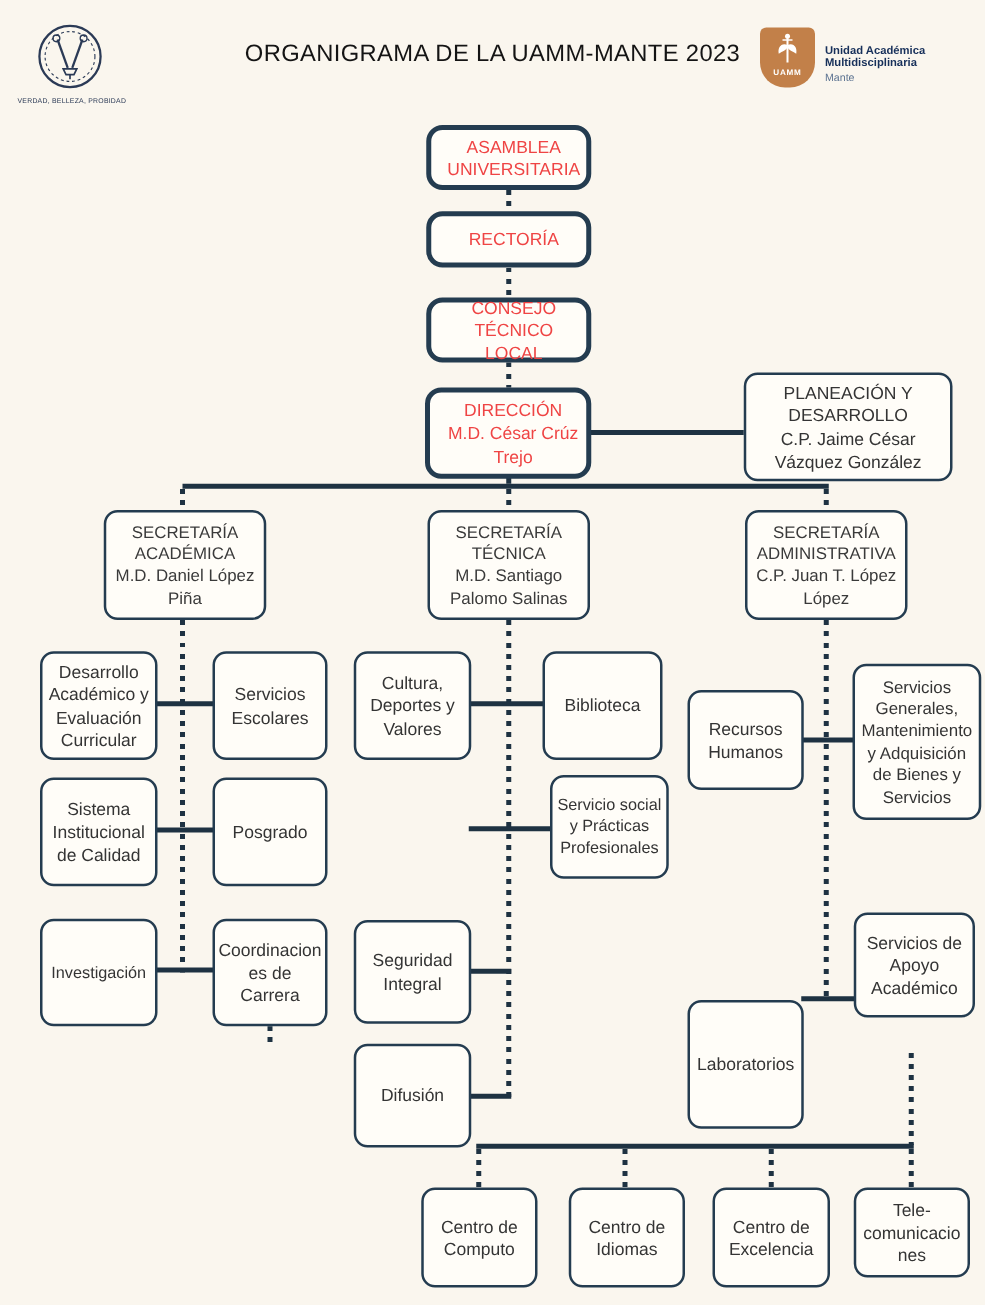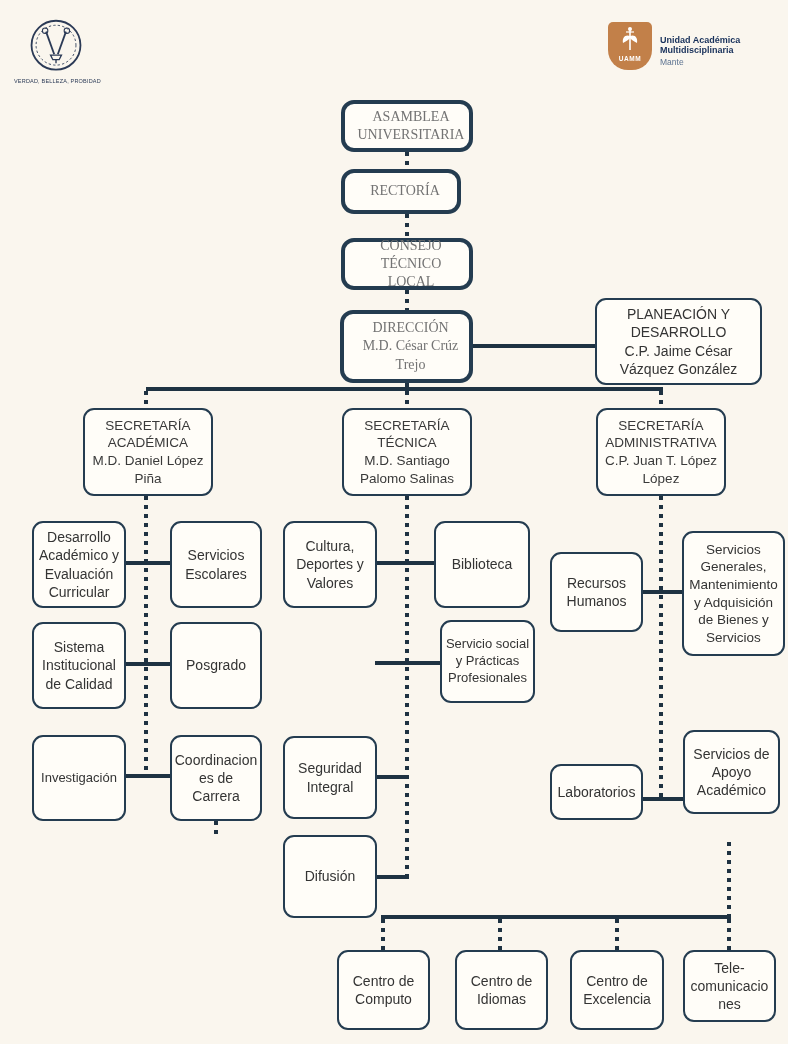--- a/index.html
+++ b/index.html
@@ -32,22 +32,22 @@
   .uammtxt .l1{font-size:9px;font-weight:700;color:#17305a;line-height:1.15;}
   .uammtxt .l2{font-size:8.5px;color:#5c7391;margin-top:1px;}
   
   .node{
     position:absolute;box-sizing:border-box;
     background:#fffdf8;border:2px solid #243c50;border-radius:11px;
     display:flex;align-items:center;justify-content:center;
     text-align:center;white-space:pre-line;overflow-wrap:break-word;
     font-size:14px;line-height:1.3;color:#343434;padding:2px 3px;
   }
-  .node.thick{border-width:4px;border-radius:13px;font-family:Liberation Serif, serif;
-    color:#737373;font-size:14px;padding-left:11px;}
+  .node.thick{border-width:4px;border-radius:13px;font-family:Liberation Sans, sans-serif;
+    color:#ef4444;font-size:14px;padding-left:11px;}
   .node.sec{font-size:13.5px;color:#3a3a3a;}
   .node.small{font-size:13px;}
   .node.tiny{font-size:13.5px;}
   
   .hl{position:absolute;height:4px;background:#1e3242;}
   .vd{position:absolute;width:4px;
       background:repeating-linear-gradient(to bottom,#1e3242 0 4px,transparent 4px 9px);}
   .vs{position:absolute;width:4px;background:#1e3242;}
 </style>
 </head>
@@ -63,20 +63,21 @@
       <line x1="43" y1="15" x2="34" y2="40" stroke="#2b3a56" stroke-width="2"></line>
       <circle cx="20" cy="14" r="3" fill="none" stroke="#2b3a56" stroke-width="1.2"></circle>
       <circle cx="44" cy="14" r="3" fill="none" stroke="#2b3a56" stroke-width="1.2"></circle>
       <path d="M26 41 h12 l-2.5 5 h-7 z" fill="none" stroke="#2b3a56" stroke-width="1.5"></path>
       <line x1="32" y1="46" x2="32" y2="50" stroke="#2b3a56" stroke-width="1.5"></line>
     </svg>
     <div class="motto">VERDAD, BELLEZA, PROBIDAD</div>
   </div>
 
 
+  <div class="title">ORGANIGRAMA DE LA UAMM-MANTE 2023</div>
 
   <div class="uamm">
     <div class="shield">
       <svg width="24" height="28" viewBox="0 0 24 28">
         <line x1="12" y1="4" x2="12" y2="24" stroke="#fff" stroke-width="1.6"></line>
         <circle cx="12" cy="3" r="2" fill="#fff"></circle>
         <path d="M12 10 C7 8 4 12 5 17 C8 15 11 14 12 12" fill="#fff"></path>
         <path d="M12 10 C17 8 20 12 19 17 C16 15 13 14 12 12" fill="#fff"></path>
         <line x1="8" y1="6" x2="16" y2="6" stroke="#fff" stroke-width="1.2"></line>
       </svg>
@@ -117,21 +118,21 @@
 
   <div class="vd" style="left:727px;top:842px;height:74px"></div>
   <div class="hl" style="left:381px;top:915px;width:350px"></div>
   <div class="vd" style="left:381px;top:919px;height:31px"></div>
   <div class="vd" style="left:498px;top:919px;height:31px"></div>
   <div class="vd" style="left:615px;top:919px;height:31px"></div>
   <div class="vd" style="left:727px;top:919px;height:31px"></div>
 
   <div class="node thick" style="left:341px;top:100px;width:132px;height:52px">ASAMBLEA
 UNIVERSITARIA</div>
-  <div class="node thick" style="left:341px;top:169px;width:120px;height:45px">RECTORÍA</div>
+  <div class="node thick" style="left:341px;top:169px;width:132px;height:45px">RECTORÍA</div>
   <div class="node thick" style="left:341px;top:238px;width:132px;height:52px">CONSEJO
 TÉCNICO LOCAL</div>
   <div class="node thick" style="left:340px;top:310px;width:133px;height:73px">DIRECCIÓN
 M.D. César Crúz
 Trejo</div>
   <div class="node" style="left:595px;top:298px;width:167px;height:87px">PLANEACIÓN Y
 DESARROLLO
 C.P. Jaime César
 Vázquez González</div>
 
@@ -175,21 +176,21 @@
   <div class="node" style="left:283px;top:835px;width:94px;height:83px">Difusión</div>
 
   <div class="node" style="left:550px;top:552px;width:93px;height:80px">Recursos
 Humanos</div>
   <div class="node tiny" style="left:682px;top:531px;width:103px;height:125px">Servicios
 Generales,
 Mantenimiento
 y Adquisición
 de Bienes y
 Servicios</div>
-  <div class="node" style="left:550px;top:764px;width:93px;height:56px">Laboratorios</div>
+  <div class="node" style="left:550px;top:800px;width:93px;height:103px">Laboratorios</div>
   <div class="node" style="left:683px;top:730px;width:97px;height:84px">Servicios de
 Apoyo
 Académico</div>
 
   <div class="node" style="left:337px;top:950px;width:93px;height:80px">Centro de
 Computo</div>
   <div class="node" style="left:455px;top:950px;width:93px;height:80px">Centro de
 Idiomas</div>
   <div class="node" style="left:570px;top:950px;width:94px;height:80px">Centro de
 Excelencia</div>

